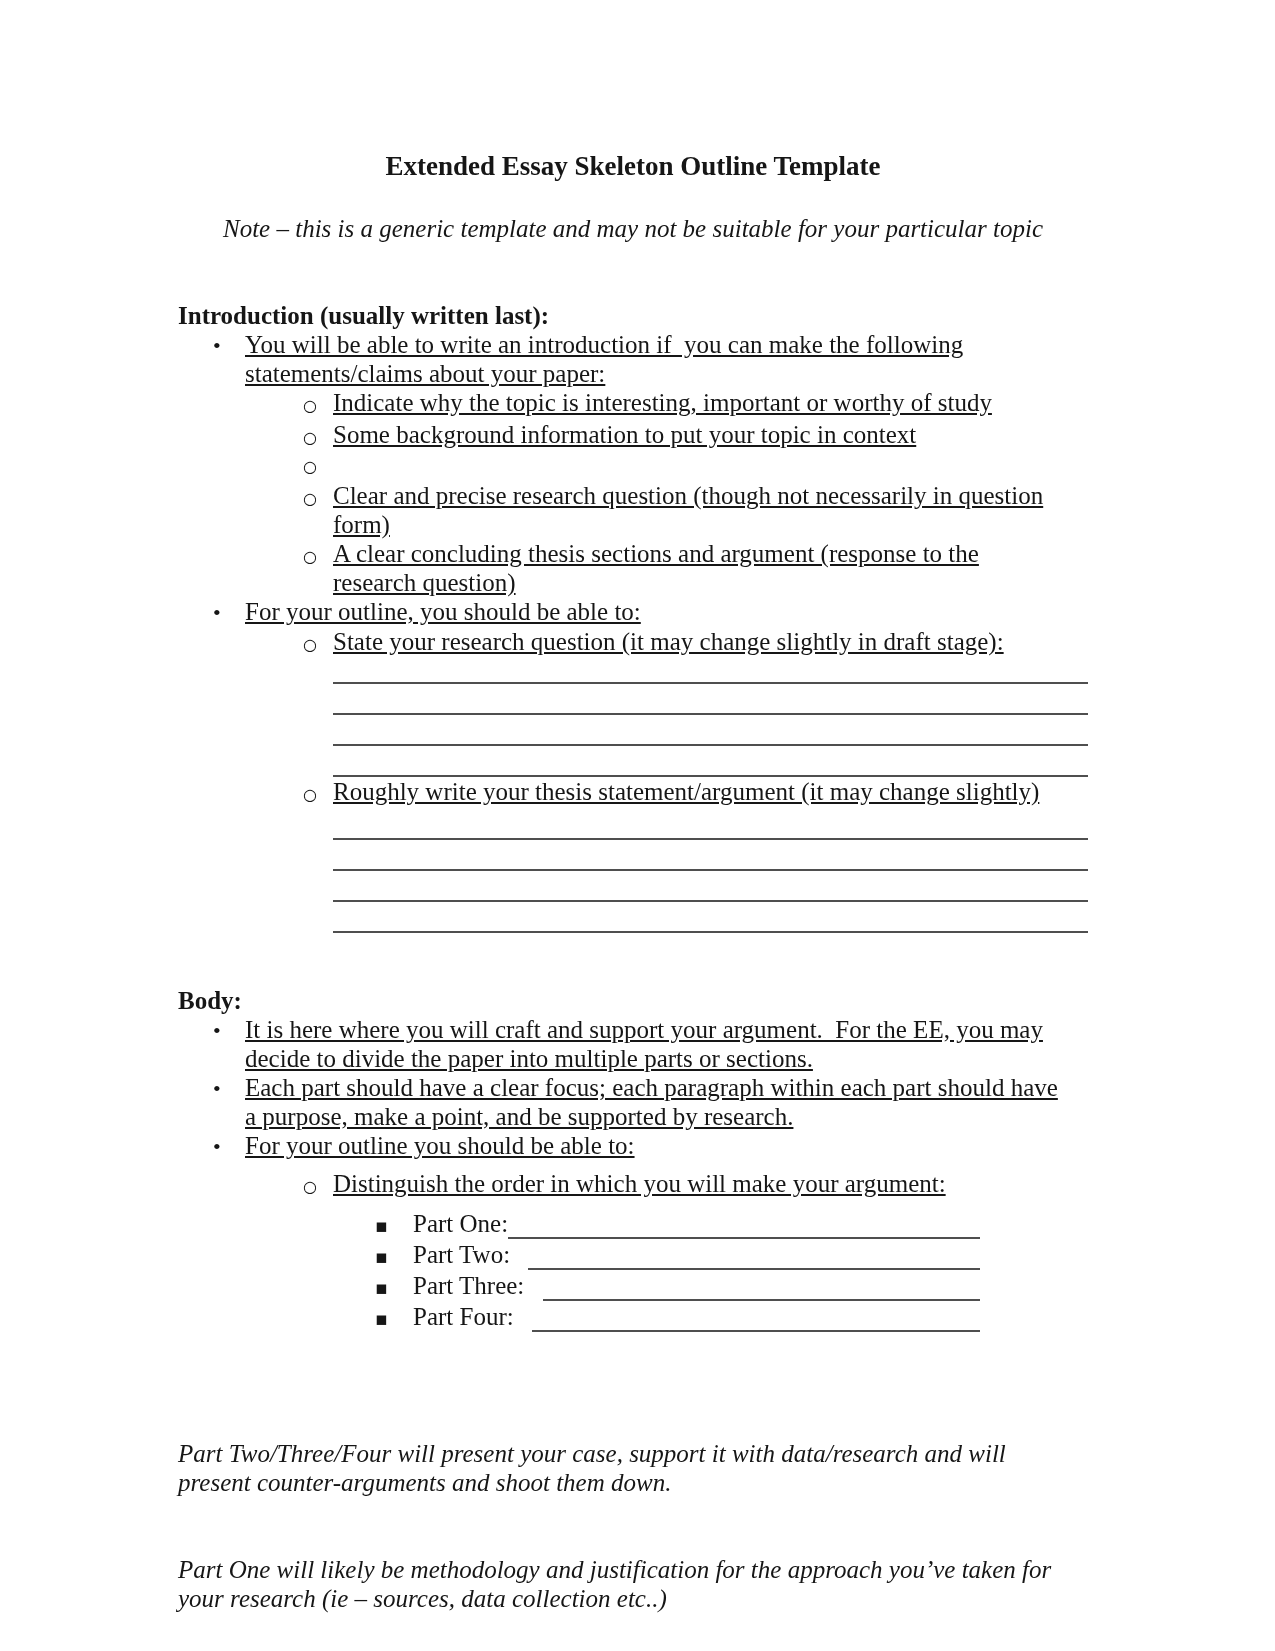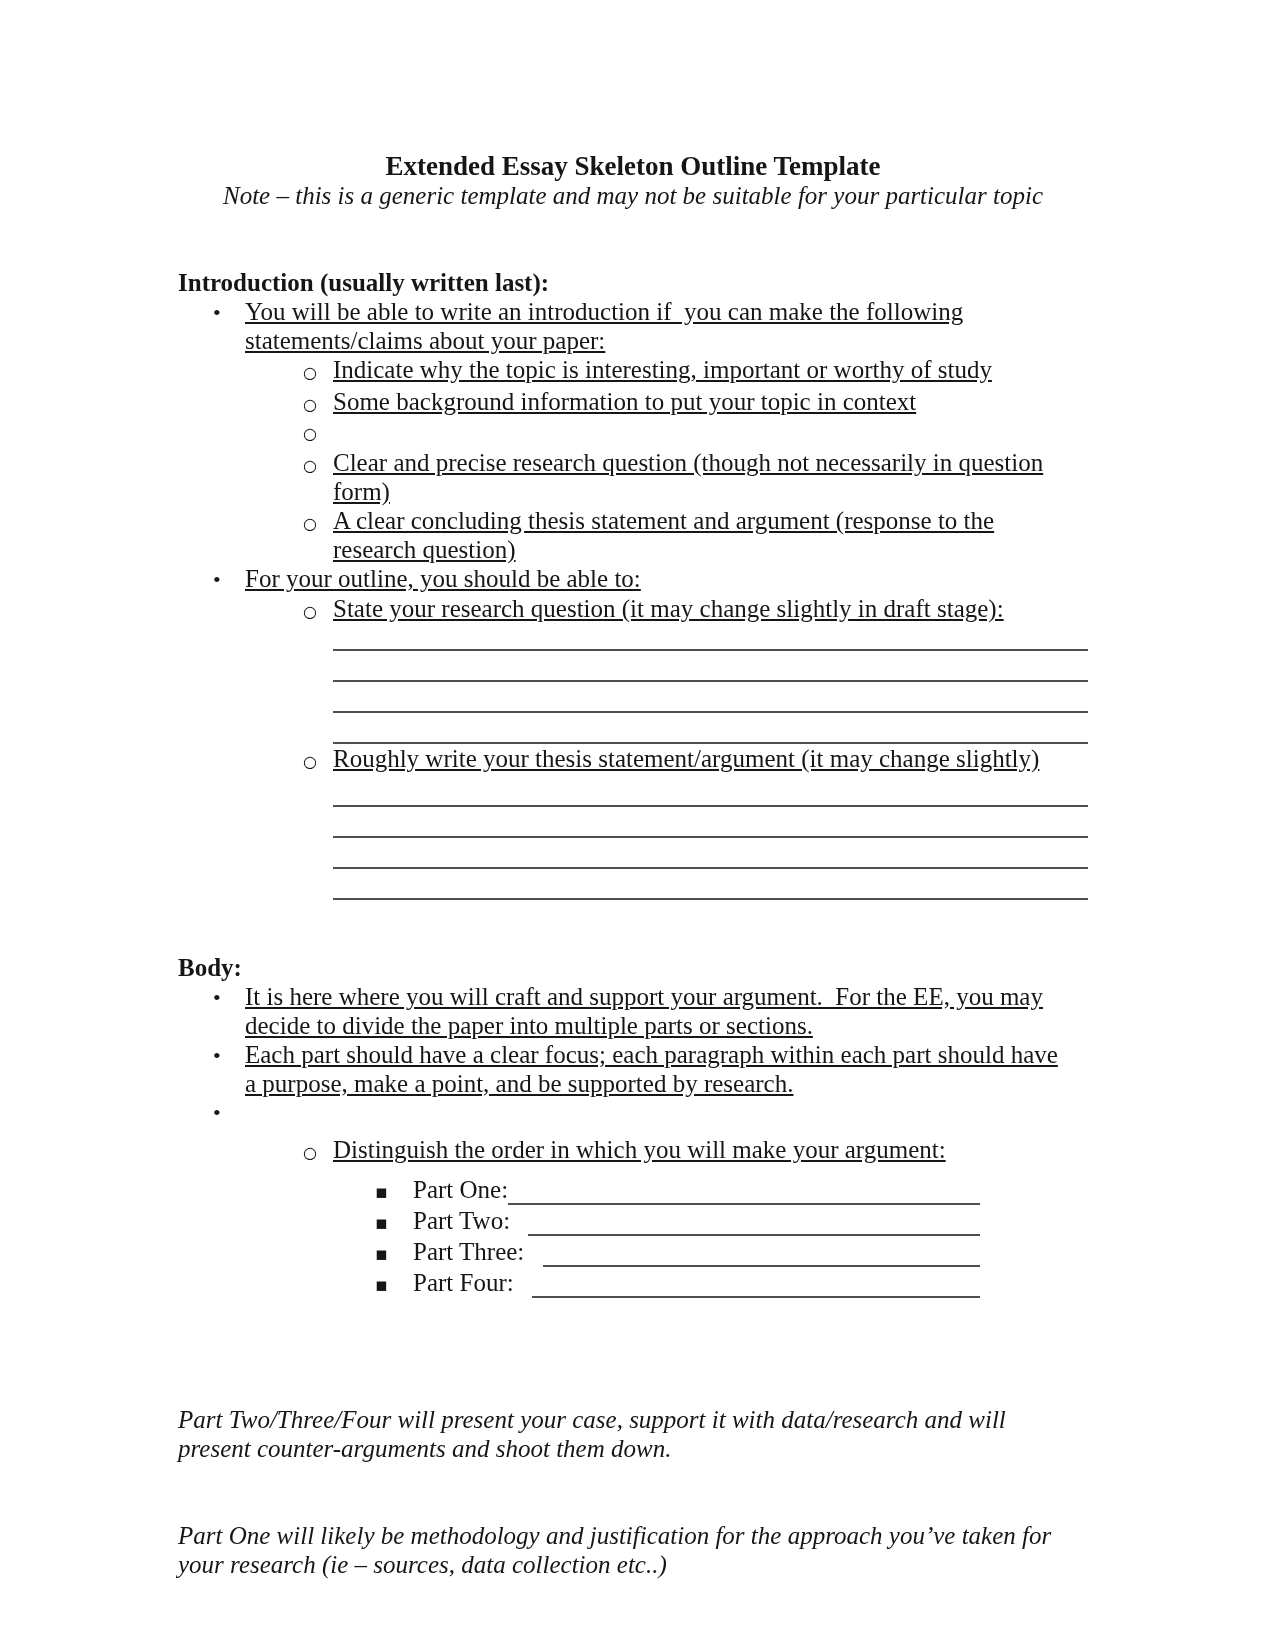--- a/index.html
+++ b/index.html
@@ -21,20 +21,21 @@
     text-align: center;
     font-weight: bold;
     font-size: 27px;
     line-height: 29px;
   }
   .doc-subtitle {
     text-align: center;
     font-style: italic;
     font-size: 25px;
     line-height: 29px;
+    margin-top: 33px;
   }
   .heading { font-weight: bold; }
   .sp58 { height: 58px; }
   .sp53 { height: 53px; }
   .sp49 { height: 49px; }
 
   .li { display: flex; align-items: baseline; }
   .li .t { white-space: pre-wrap; }
   .l1 { padding-left: 35px; }
   .l1 .b { flex: none; width: 32px; font-size: 22px; }
@@ -108,21 +109,21 @@
   <div class="li l2">
     <span class="b">○</span>
   </div>
   <div class="li l2">
     <span class="b">○</span>
     <div class="t w2">Clear and precise research question (though not necessarily in question
 form)</div>
   </div>
   <div class="li l2">
     <span class="b">○</span>
-    <div class="t w2">A clear concluding thesis statement and argument (response to the
+    <div class="t w2">A clear concluding thesis sections and argument (response to the
 research question)</div>
   </div>
 
   <div class="li l1">
     <span class="b">•</span>
     <div class="t w1">For your outline, you should be able to:</div>
   </div>
 
   <div class="li l2">
     <span class="b">○</span>
@@ -157,20 +158,21 @@
     <div class="t w1">It is here where you will craft and support your argument.  For the EE, you may
 decide to divide the paper into multiple parts or sections.</div>
   </div>
   <div class="li l1">
     <span class="b">•</span>
     <div class="t w1">Each part should have a clear focus; each paragraph within each part should have
 a purpose, make a point, and be supported by research.</div>
   </div>
   <div class="li l1">
     <span class="b">•</span>
+    <div class="t w1">For your outline you should be able to:</div>
   </div>
 
   <div class="li l2 distinguish-row">
     <span class="b">○</span>
     <div class="t w2">Distinguish the order in which you will make your argument:</div>
   </div>
 
   <div class="part-row first-part-gap no-gap">
     <span class="b">▪</span>
     <span class="part-label">Part One:</span>

